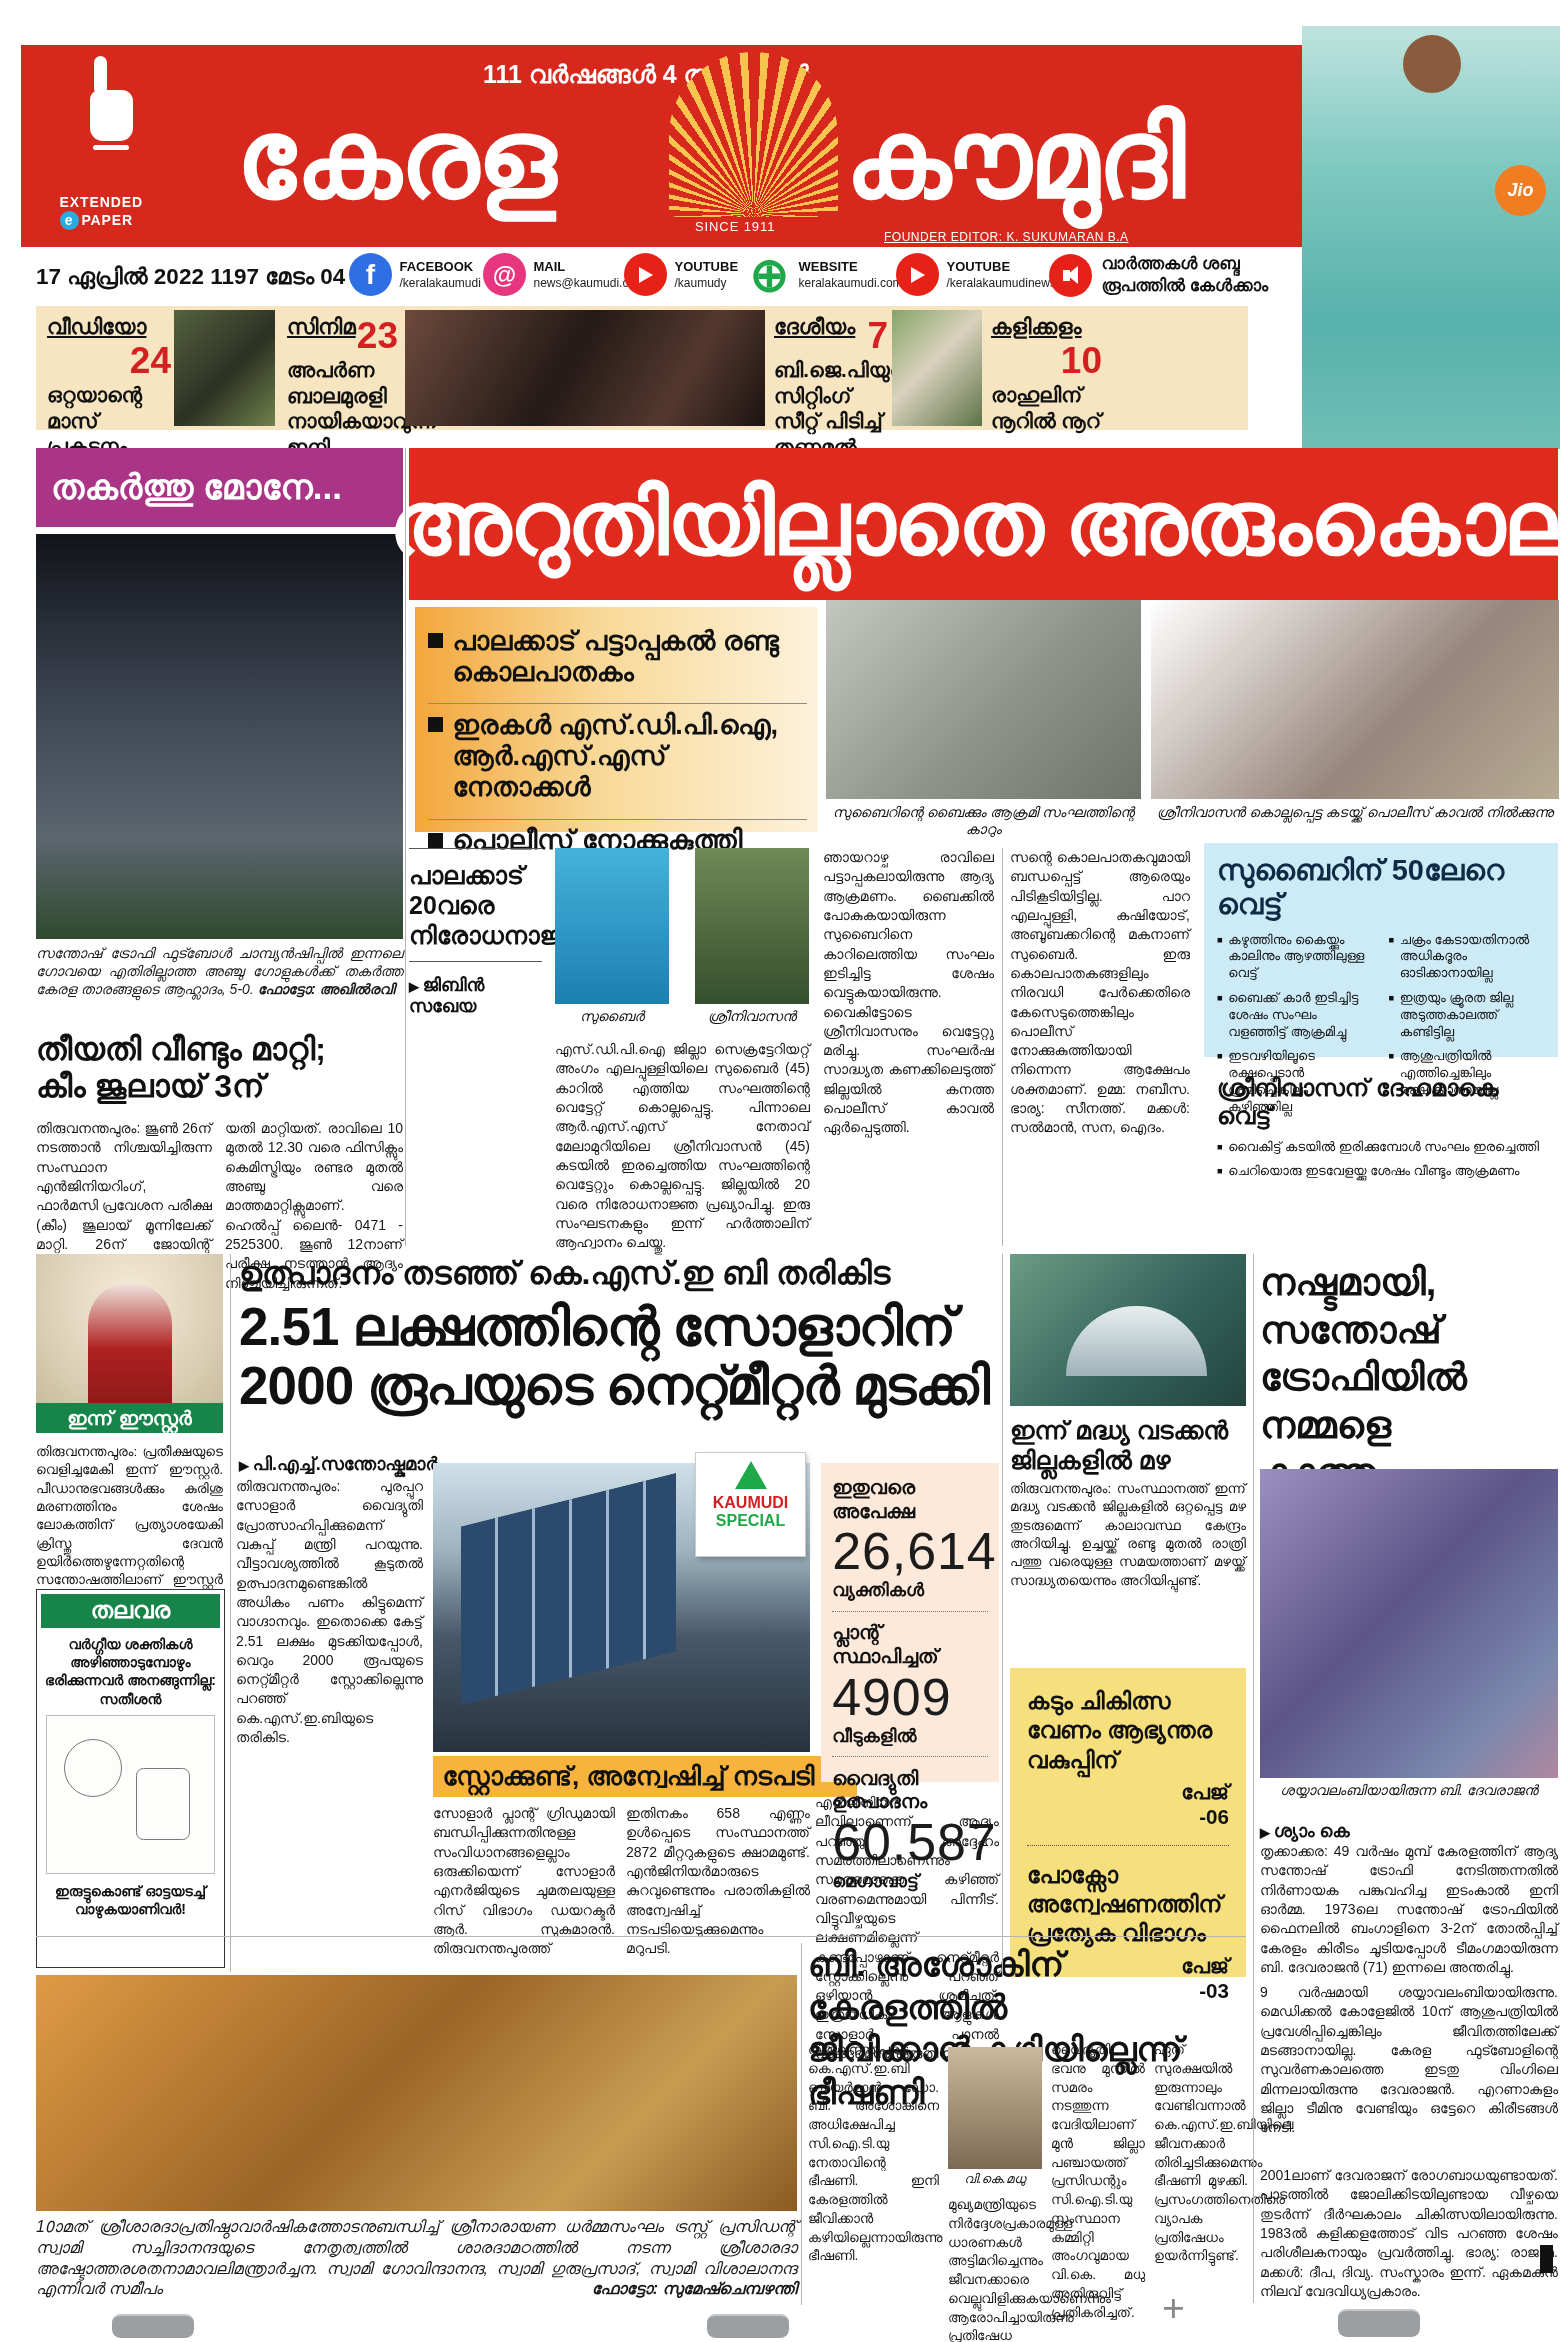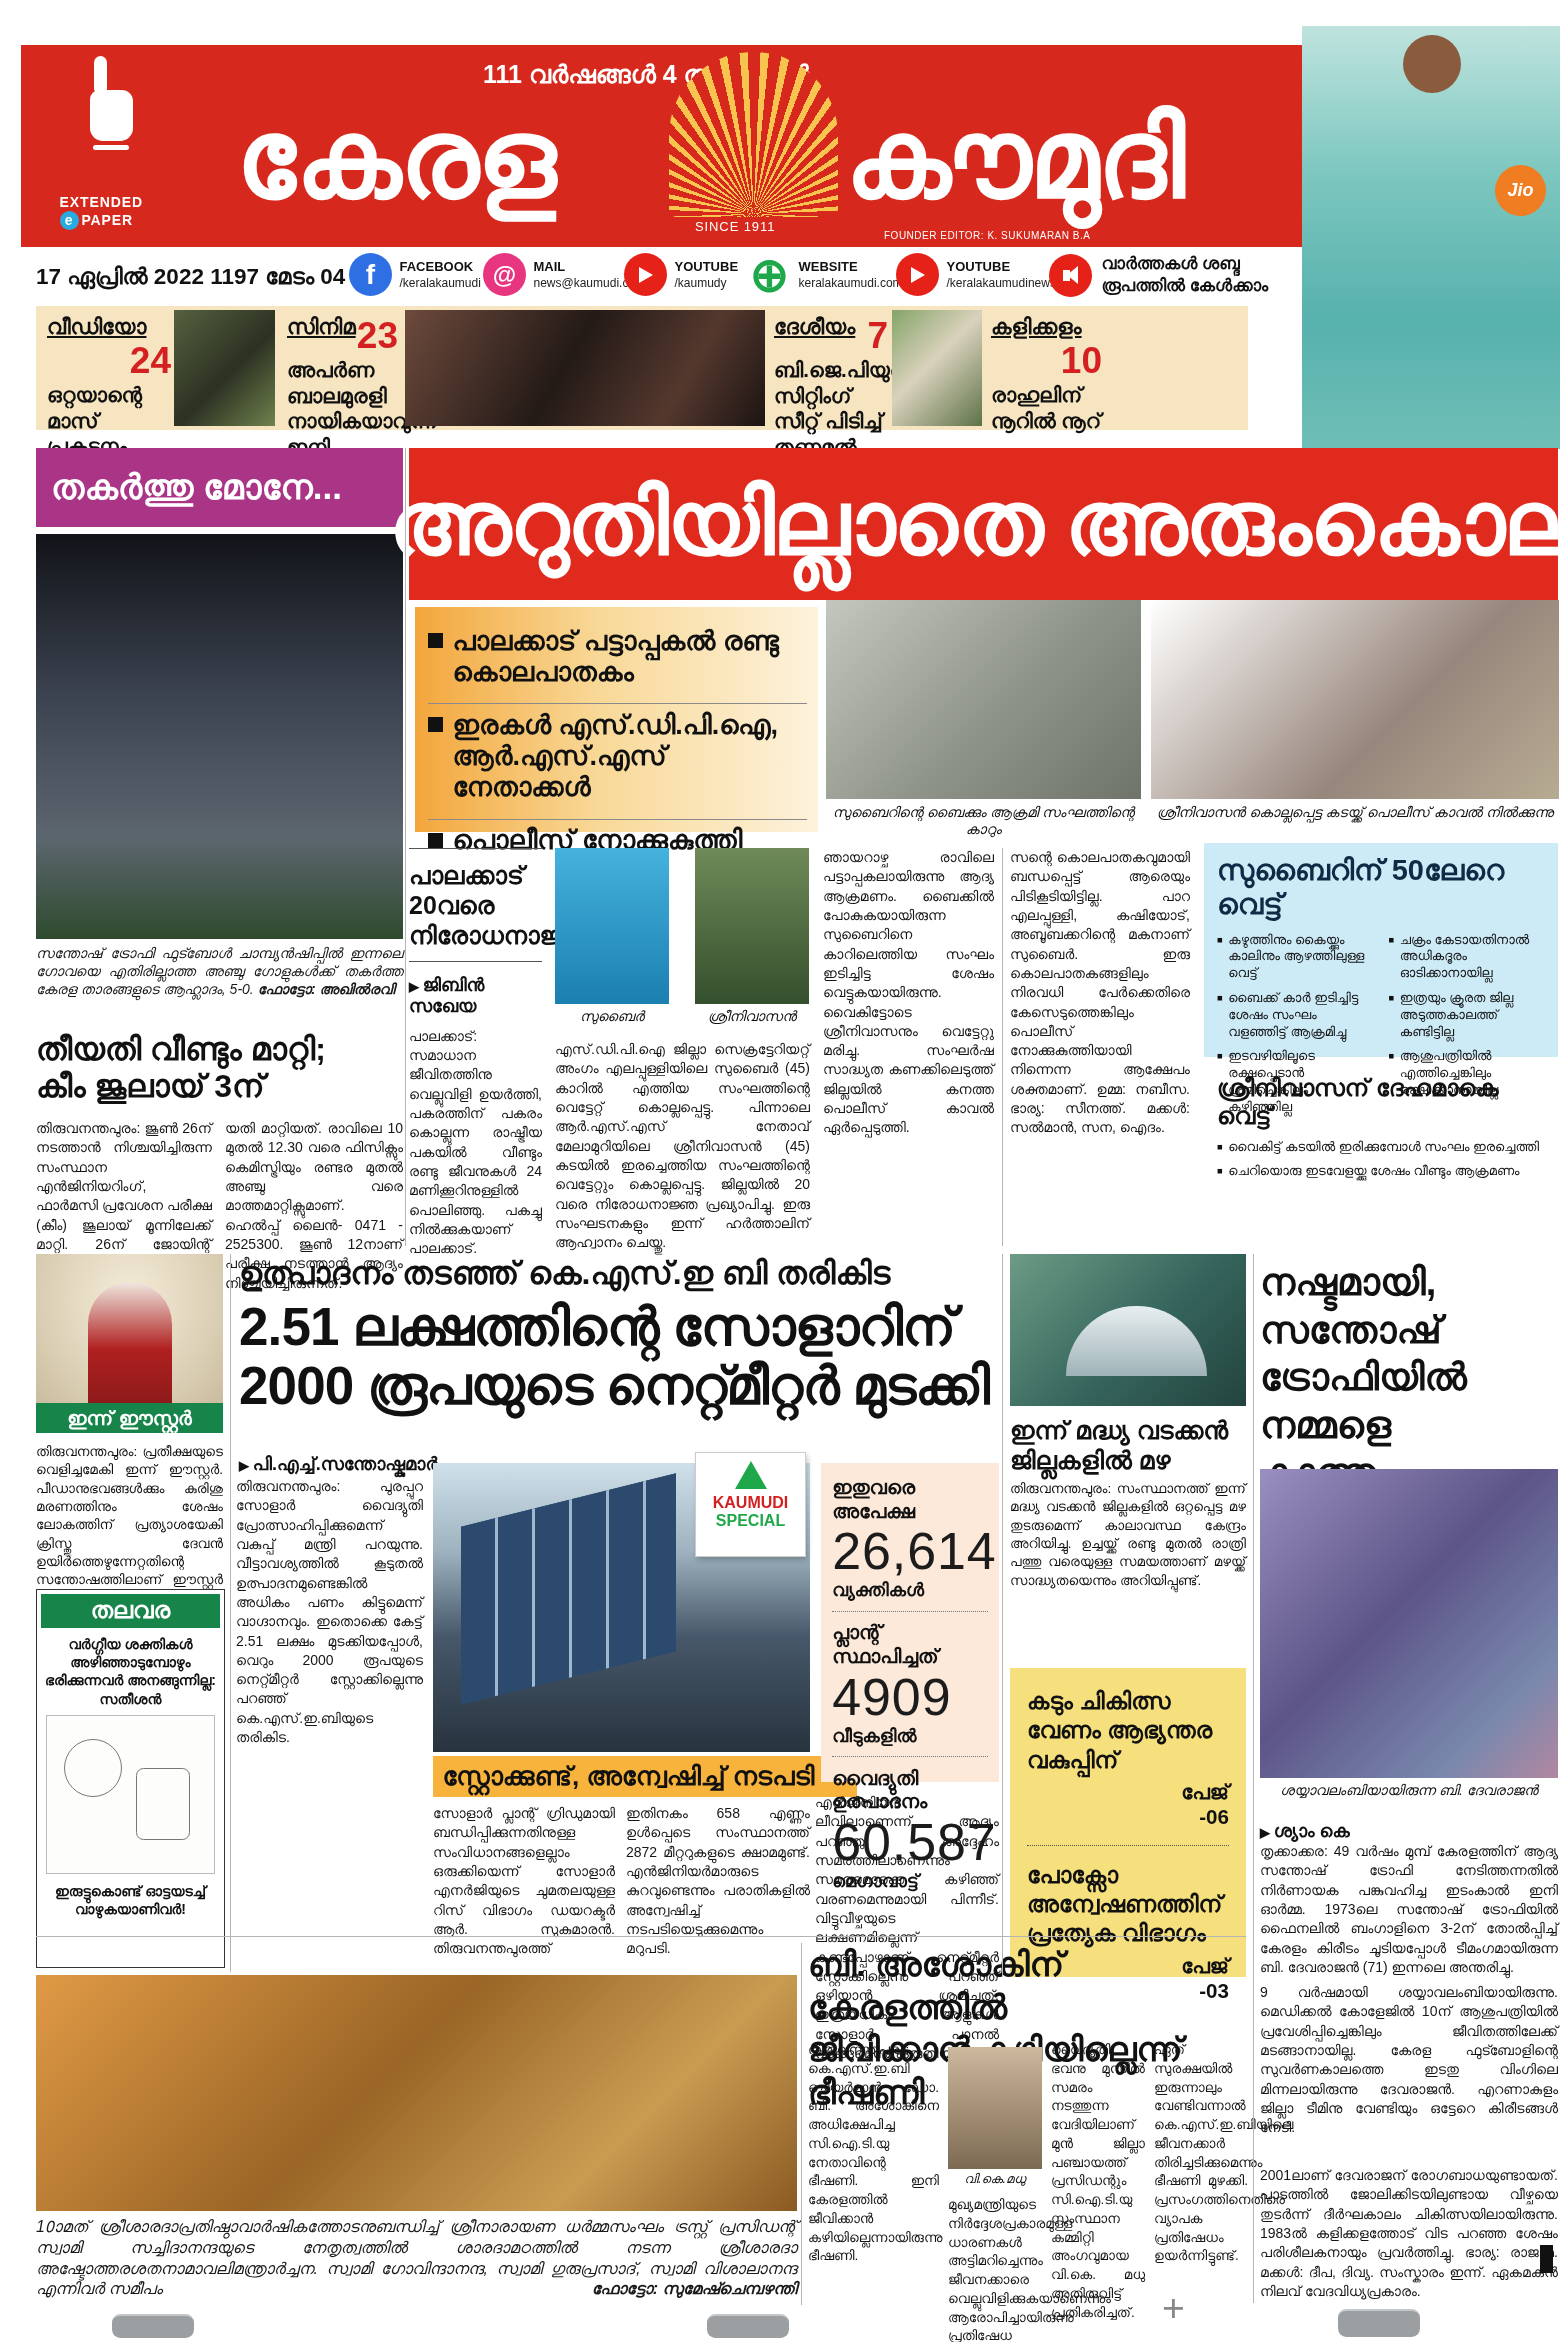--- a/index.html
+++ b/index.html
@@ -14,21 +14,21 @@
 
   
   .mast{left:20.6px;top:45px;width:1540px;height:202px;background:#d6281c;}
   .tagline{left:403px;top:60px;width:487px;text-align:center;color:#fff;font-size:25px;font-weight:bold;}
   .title{color:#fff;font-weight:800;font-size:111px;line-height:150px;letter-spacing:-1.9px;}
   .t-left{left:236px;top:84px;width:431px;}
   .t-right{left:845px;top:84px;width:497px;}
   .emblem{left:669px;top:52px;width:169px;height:165px;border-radius:84px 84px 7.5px 7.5px;
           background:repeating-conic-gradient(from -80deg at 50% 98%,#f6c44f 0 3deg,#d6281c 3deg 7.5deg);}
   .since{left:695px;top:219px;width:122px;color:#fff;font-size:13px;letter-spacing:0.9px;}
-  .founder{left:884px;top:230px;width:281px;color:#fff;font-size:10px;letter-spacing:0.5px;}
+  .founder{left:884px;top:230px;width:281px;color:#fff;font-size:12px;letter-spacing:0.5px;text-decoration:underline;}
   .hand{left:90px;top:90px;width:43px;height:51px;background:#fff;border-radius:9.4px 11.2px 13px 13px;}
   .hand:before{content:"";position:absolute;top:-34px;left:4.7px;width:13px;height:39px;background:#fff;border-radius:6.6px;}
   .hand:after{content:"";position:absolute;bottom:-9.4px;left:3.7px;width:36px;height:5.6px;background:#fff;border-radius:2.8px;}
   .epp{left:60px;top:193px;width:141px;color:#fff;font-size:14px;font-weight:bold;letter-spacing:0.9px;line-height:1.3;}
   .epp .e{display:inline-block;width:19px;height:19px;border-radius:50%;background:#29abe2;color:#fff;
           text-align:center;line-height:19px;font-size:14px;margin-right:2.8px;}
   .cricketer{left:1302px;top:26px;width:259px;height:423px;
              background:linear-gradient(180deg,#bfe3de 0%,#7cc7bf 35%,#57b1ad 70%,#6fbfb6 100%);}
   .crick-head{position:absolute;left:101px;top:9.4px;width:58px;height:58px;border-radius:50%;background:#8a5b3c;}
   .jio{position:absolute;left:193px;top:139px;width:51px;height:51px;border-radius:50%;background:#f07d22;
@@ -287,21 +287,20 @@
       </div>
   </div>
   <div class="abs ph crime1" style="left:826px;top:600px;width:315px;height:199px;"></div>
   <div class="abs pcap" style="left:826px;top:804px;width:315px;">സുബൈറിന്റെ ബൈക്കും ആക്രമി സംഘത്തിന്റെ കാറും</div>
   <div class="abs ph crime2" style="left:1151px;top:600px;width:408px;height:199px;"></div>
   <div class="abs pcap" style="left:1151px;top:804px;width:408px;">ശ്രീനിവാസൻ കൊല്ലപ്പെട്ട കടയ്ക്ക് പൊലീസ് കാവൽ നിൽക്കുന്നു</div>
 
   <div class="abs" style="left:409px;top:848px;width:133px;height:398px;">
     <div class="subhead">പാലക്കാട് 20വരെ നിരോധനാജ്ഞ</div>
     <div class="byline">ജിബിൻ സഖേയ</div>
-    <div class="body-txt jt">പാലക്കാട്: സമാധാന ജീവിതത്തിനു വെല്ലുവിളി ഉയർത്തി, പകരത്തിന് പകരം കൊല്ലുന്ന രാഷ്ട്രീയ പകയിൽ വീണ്ടും രണ്ടു ജീവനുകൾ 24 മണിക്കൂറിനുള്ളിൽ പൊലിഞ്ഞു. പകച്ചു നിൽക്കുകയാണ് പാലക്കാട്.</div>
   </div>
   <div class="abs ph portrait1" style="left:555px;top:848px;width:114px;height:156px;"></div>
   <div class="abs pcap" style="left:555px;top:1008px;width:114px;">സുബൈർ</div>
   <div class="abs ph portrait2" style="left:695px;top:848px;width:114px;height:156px;"></div>
   <div class="abs pcap" style="left:695px;top:1008px;width:114px;">ശ്രീനിവാസൻ</div>
   <div class="abs body-txt jt" style="left:555px;top:1040px;width:255px;height:206px;">എസ്.ഡി.പി.ഐ ജില്ലാ സെക്രട്ടേറിയറ്റ് അംഗം എലപ്പുള്ളിയിലെ സുബൈർ (45) കാറിൽ എത്തിയ സംഘത്തിന്റെ വെട്ടേറ്റ് കൊല്ലപ്പെട്ടു. പിന്നാലെ ആർ.എസ്.എസ് നേതാവ് മേലാമുറിയിലെ ശ്രീനിവാസൻ (45) കടയിൽ ഇരച്ചെത്തിയ സംഘത്തിന്റെ വെട്ടേറ്റും കൊല്ലപ്പെട്ടു. ജില്ലയിൽ 20 വരെ നിരോധനാജ്ഞ പ്രഖ്യാപിച്ചു. ഇരു സംഘടനകളും ഇന്ന് ഹർത്താലിന് ആഹ്വാനം ചെയ്തു.</div>
   <div class="abs body-txt jt" style="left:823px;top:848px;width:171px;height:394px;">ഞായറാഴ്ച രാവിലെ പട്ടാപ്പകലായിരുന്നു ആദ്യ ആക്രമണം. ബൈക്കിൽ പോകുകയായിരുന്ന സുബൈറിനെ കാറിലെത്തിയ സംഘം ഇടിച്ചിട്ട ശേഷം വെട്ടുകയായിരുന്നു. വൈകിട്ടോടെ ശ്രീനിവാസനും വെട്ടേറ്റു മരിച്ചു. സംഘർഷ സാദ്ധ്യത കണക്കിലെടുത്ത് ജില്ലയിൽ കനത്ത പൊലീസ് കാവൽ ഏർപ്പെടുത്തി.</div>
   <div class="abs body-txt jt" style="left:1010px;top:848px;width:180px;height:394px;">സന്റെ കൊലപാതകവുമായി ബന്ധപ്പെട്ട് ആരെയും പിടികൂടിയിട്ടില്ല. പാറ എലപ്പുള്ളി, കഷിയോട്, അബൂബക്കറിന്റെ മകനാണ് സുബൈർ. ഇരു കൊലപാതകങ്ങളിലും നിരവധി പേർക്കെതിരെ കേസെടുത്തെങ്കിലും പൊലീസ് നോക്കുകുത്തിയായി നിന്നെന്ന ആക്ഷേപം ശക്തമാണ്. ഉമ്മ: നബീസ. ഭാര്യ: സീനത്ത്. മക്കൾ: സൽമാൻ, സന, ഐദം.</div>
 
   <div class="abs bluebox">

